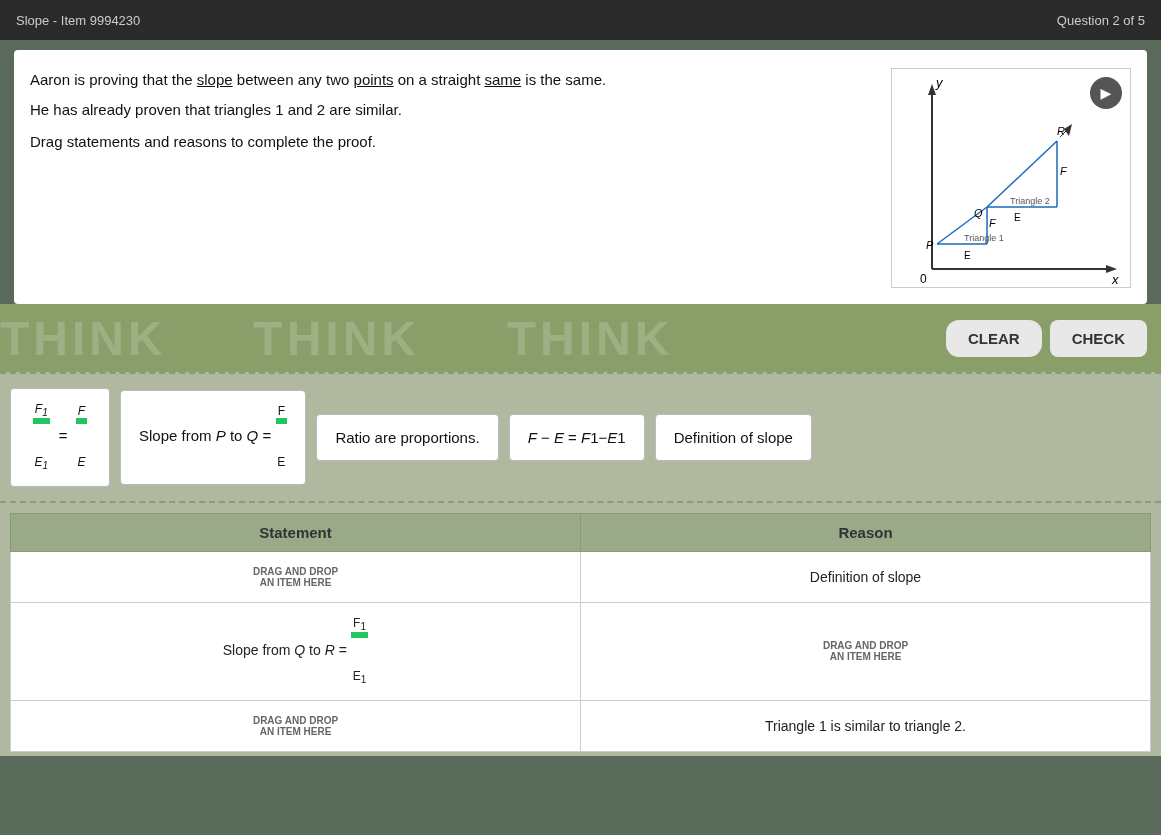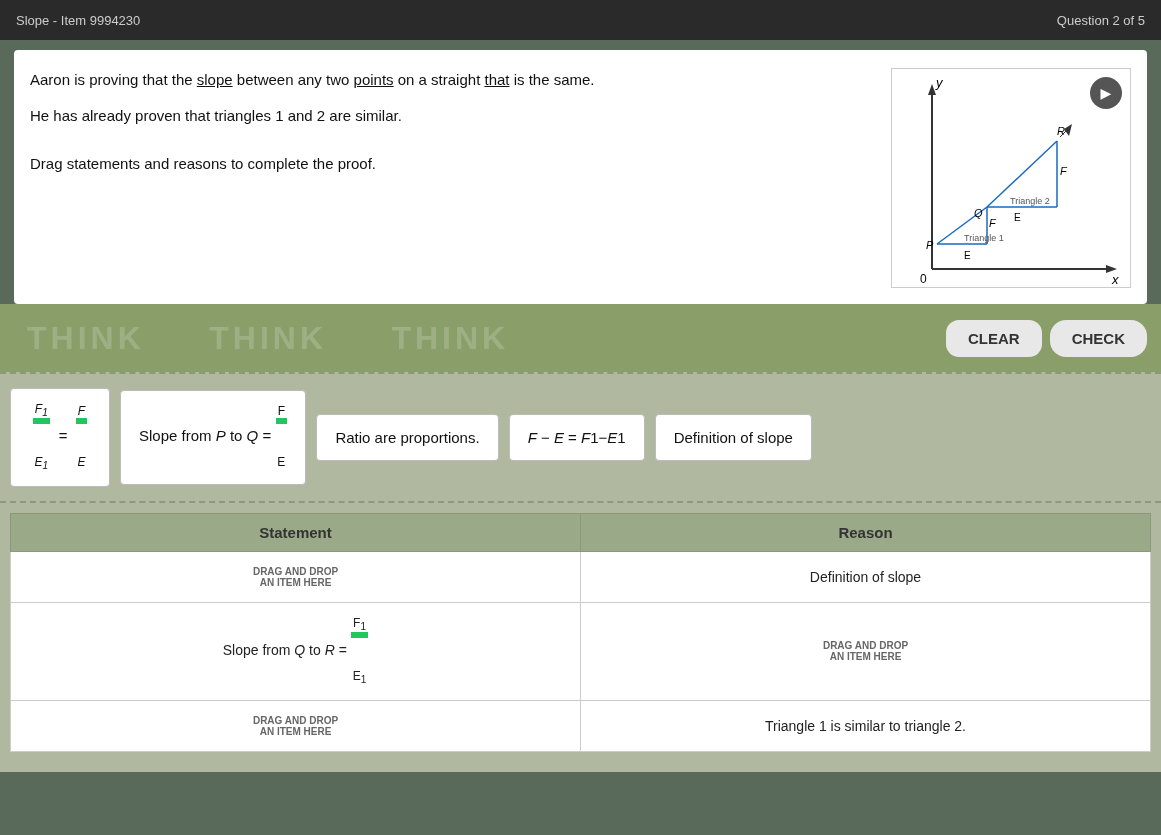--- a/index.html
+++ b/index.html
@@ -84,29 +84,28 @@
       display: flex;
       align-items: center;
       justify-content: flex-end;
       padding: 0 14px;
       margin: 0 -14px;
       position: relative;
       overflow: hidden;
     }
     .think-banner-text {
       position: absolute;
-      font-size: 32px;
+      font-size: 48px;
       font-weight: bold;
       color: rgba(255,255,255,0.18);
       letter-spacing: 4px;
-      left: 17px;
+      left: 0;
       top: 50%;
       transform: translateY(-50%);
       white-space: nowrap;
-      padding-left: 10px;
     }
     .think-banner-buttons {
       display: flex;
       gap: 8px;
       z-index: 2;
     }
     .btn-clear {
       background: #e8e8e8;
       border: none;
       padding: 10px 22px;
@@ -115,21 +114,21 @@
       border-radius: 13px;
       cursor: pointer;
       color: #333;
     }
     .btn-check {
       background: #e8e8e8;
       border: none;
       padding: 10px 22px;
       font-size: 15px;
       font-weight: bold;
-      border-radius: 16px;
+      border-radius: 8px;
       cursor: pointer;
       color: #333;
     }
 
     
     .drag-items-row {
       background: #b0b8a0;
       padding: 14px 10px;
       display: flex;
       gap: 10px;
@@ -147,21 +146,21 @@
       font-size: 15px;
       cursor: grab;
       min-width: 100px;
       text-align: center;
       color: #111;
     }
 
     
     .proof-table-container {
       background: #b0b8a0;
-      padding: 10px 0 20px 0;
+      padding: 10px 0 4px 0;
       margin: 0 -14px;
     }
     .proof-table {
       width: calc(100% - 20px);
       margin: 0 10px;
       border-collapse: collapse;
       background: white;
     }
     .proof-table th {
       background: #9aaa88;
@@ -214,24 +213,24 @@
 <div class="top-bar">
   <span>Slope - Item 9994230</span>
   <span>Question 2 of 5</span>
 </div>
 
 <div class="main-area">
 
   <div class="question-card">
     <div class="question-text">
       <p>
-        Aaron is proving that the <u>slope</u> between any two <u>points</u> on a straight <u>that</u> is the same.
+        Aaron is proving that the <u>slope</u> between any two <u>points</u> on a straight <u>same</u> is the same.
       </p>
-      <p style="margin-top:12px;">He has already proven that triangles 1 and 2 are similar.</p>
-      <p style="margin-top:24px;">Drag statements and reasons to complete the proof.</p>
+      <p style="margin-top:6px;">He has already proven that triangles 1 and 2 are similar.</p>
+      <p style="margin-top:8px;">Drag statements and reasons to complete the proof.</p>
     </div>
 
     <div class="diagram-box">
       
       <div class="audio-btn">▶</div>
       <svg viewBox="0 0 240 220" width="240" height="220">
 
         <line x1="40" y1="200" x2="40" y2="20" stroke="#333" stroke-width="2"></line>
         <polygon points="40,15 36,26 44,26" fill="#333"></polygon>
         <text x="44" y="18" font-size="13" font-style="italic">y</text>

